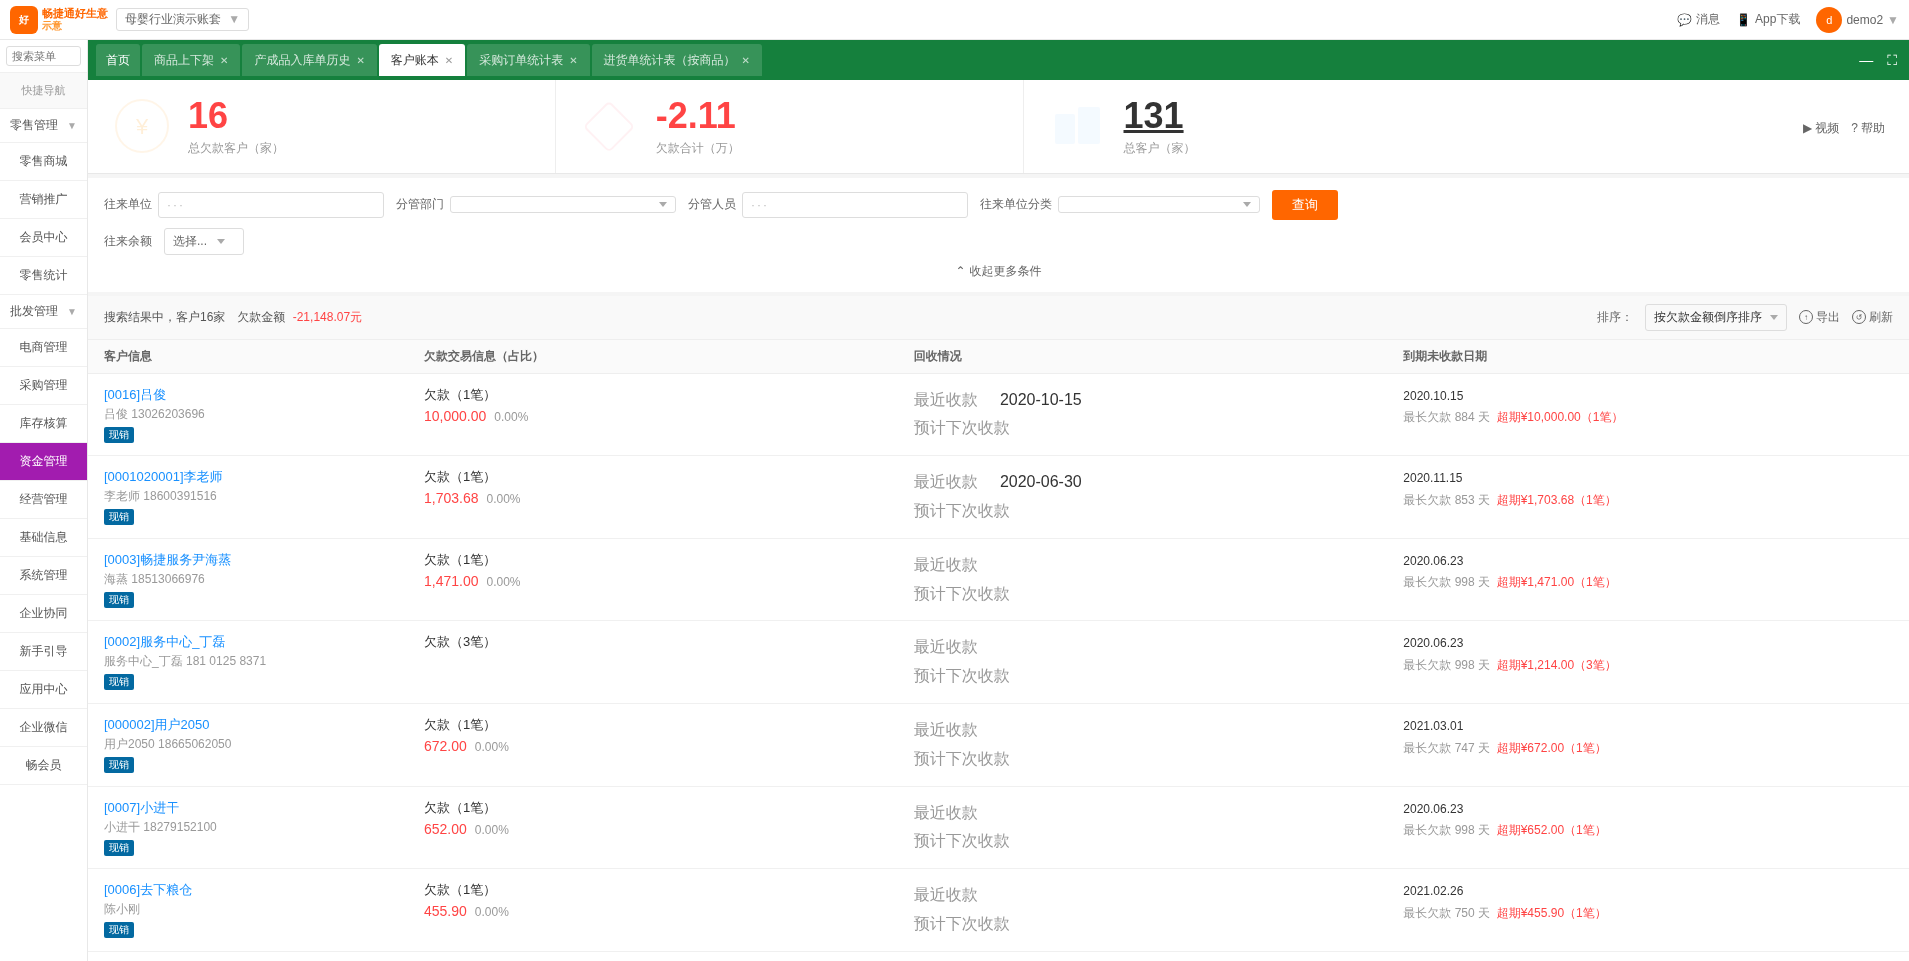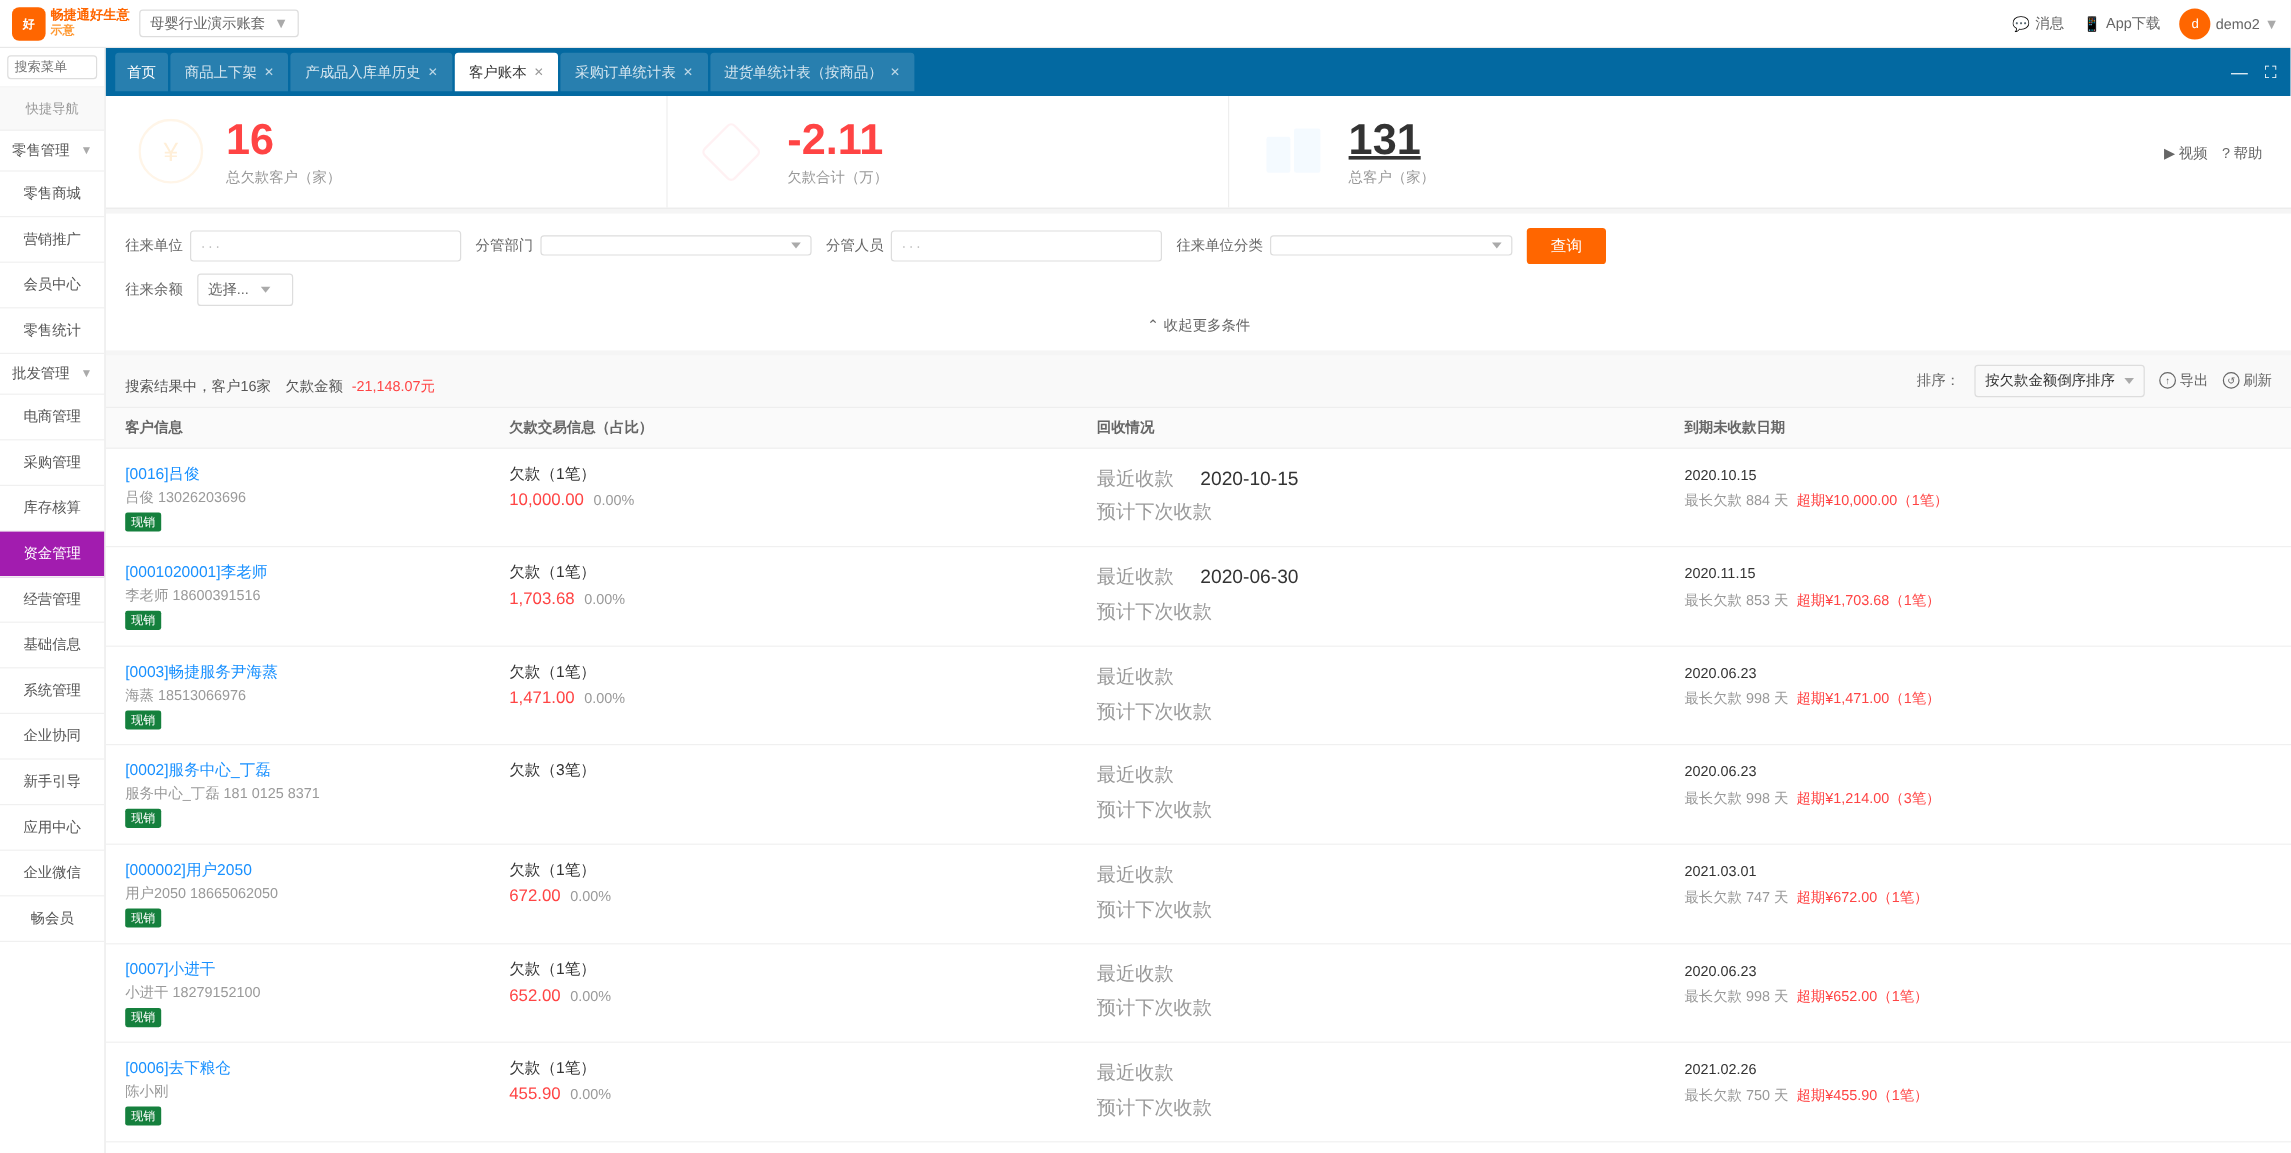--- a/index.html
+++ b/index.html
@@ -23,21 +23,21 @@
     .sidebar { width: 88px; background: #fff; border-right: 1px solid #e8e8e8; display: flex; flex-direction: column; overflow-y: auto; }
     .sidebar-item { padding: 10px 4px; text-align: center; cursor: pointer; font-size: 12px; color: #555; border-bottom: 1px solid #f0f0f0; }
     .sidebar-item.active { background: #a21caf; color: white; }
     .sidebar-search { padding: 6px; border-bottom: 1px solid #f0f0f0; }
     .sidebar-search input { width: 100%; border: 1px solid #ddd; border-radius: 3px; padding: 3px 5px; font-size: 11px; }
 
     
     .content-area { flex: 1; display: flex; flex-direction: column; overflow: hidden; }
 
     
-    .tab-bar { background: #0369a1; display: flex; align-items: center; height: 40px; padding: 0 8px; gap: 2px; overflow: hidden; }
+    .tab-bar { background: #15803d; display: flex; align-items: center; height: 40px; padding: 0 8px; gap: 2px; overflow: hidden; }
     .tab-item { display: flex; align-items: center; padding: 0 12px; height: 32px; border-radius: 3px 3px 0 0; font-size: 12px; cursor: pointer; color: rgba(255,255,255,0.8); background: rgba(255,255,255,0.15); gap: 4px; white-space: nowrap; }
     .tab-item.active { background: #fff; color: #333; }
     .tab-item .tab-close { color: rgba(255,255,255,0.7); font-size: 10px; margin-left: 2px; }
     .tab-item.active .tab-close { color: #999; }
     .tab-home { color: white; font-size: 12px; padding: 0 10px; cursor: pointer; }
     .tab-bar-right { margin-left: auto; display: flex; gap: 6px; }
     .tab-bar-btn { color: white; cursor: pointer; font-size: 14px; padding: 2px 4px; }
 
     
     .page-content { flex: 1; overflow-y: auto; background: #f5f5f5; }
@@ -64,36 +64,36 @@
     .filter-input { flex: 1; border: 1px solid #ddd; border-radius: 3px; padding: 5px 8px; font-size: 12px; color: #333; display: flex; align-items: center; justify-content: space-between; cursor: pointer; min-width: 120px; }
     .filter-input .dots { color: #bbb; letter-spacing: 2px; }
     .filter-select { flex: 1; border: 1px solid #ddd; border-radius: 3px; padding: 5px 8px; font-size: 12px; display: flex; align-items: center; justify-content: space-between; cursor: pointer; min-width: 120px; }
     .filter-btn-row { display: flex; justify-content: center; margin-top: 8px; }
     .collapse-btn { font-size: 12px; color: #666; cursor: pointer; display: flex; align-items: center; gap: 4px; }
     .search-btn { background: #ff6600; color: white; border: none; padding: 6px 20px; border-radius: 3px; cursor: pointer; font-size: 13px; }
     .filter-row-2 { display: flex; align-items: center; gap: 12px; }
     .filter-select-small { border: 1px solid #ddd; border-radius: 3px; padding: 4px 8px; font-size: 12px; display: flex; align-items: center; gap: 6px; cursor: pointer; min-width: 80px; color: #666; }
 
     
-    .results-bar { background: #f9f9f9; padding: 8px 16px; display: flex; align-items: flex-end; justify-content: space-between; font-size: 12px; color: #555; border-bottom: 1px solid #eee; gap: 24px; }
+    .results-bar { background: #f9f9f9; padding: 8px 16px; display: flex; align-items: center; justify-content: space-between; font-size: 12px; color: #555; border-bottom: 1px solid #eee; gap: 24px; }
     .results-info { display: flex; gap: 12px; }
     .results-actions { display: flex; align-items: center; gap: 12px; }
     .sort-label { color: #666; }
     .sort-select { display: flex; align-items: center; gap: 4px; color: #333; cursor: pointer; border: 1px solid #ddd; padding: 4px 8px; border-radius: 3px; font-size: 12px; }
     .action-btn { display: flex; align-items: center; gap: 3px; cursor: pointer; color: #666; font-size: 12px; }
     .action-btn .icon-circle { width: 14px; height: 14px; border-radius: 50%; border: 1px solid currentColor; display: flex; align-items: center; justify-content: center; font-size: 8px; }
 
     
     .data-table { background: #fff; }
     .table-header { display: grid; grid-template-columns: 320px 1fr 1fr 1fr; padding: 8px 16px; background: #fafafa; border-bottom: 1px solid #eee; font-size: 12px; color: #666; font-weight: 600; }
     .table-row { display: grid; grid-template-columns: 320px 1fr 1fr 1fr; padding: 12px 16px; border-bottom: 1px solid #f0f0f0; align-items: start; }
     .customer-info {}
     .customer-name { color: #1890ff; cursor: pointer; font-size: 13px; text-decoration: none; }
     .customer-phone { color: #999; font-size: 12px; margin-top: 2px; }
-    .customer-tag { display: inline-block; background: #15803d; color: white; font-size: 10px; padding: 1px 5px; border-radius: 2px; margin-top: 4px; }
+    .customer-tag { display: inline-block; background: #0369a1; color: white; font-size: 10px; padding: 1px 5px; border-radius: 2px; margin-top: 4px; }
     .debt-info { }
     .debt-count { font-size: 13px; color: #333; margin-bottom: 4px; }
     .debt-amount { color: #ff4444; font-size: 14px; font-weight: 500; }
     .debt-ratio { color: #999; font-size: 12px; margin-left: 8px; }
     .recovery-info { font-size: 16px; color: #999; line-height: 1.8; }
     .recovery-date { color: #333; }
     .overdue-info { font-size: 12px; color: #999; line-height: 1.8; }
     .overdue-date { color: #333; }
     .overdue-days { color: #999; }
     .overdue-link { color: #ff4444; cursor: pointer; }

